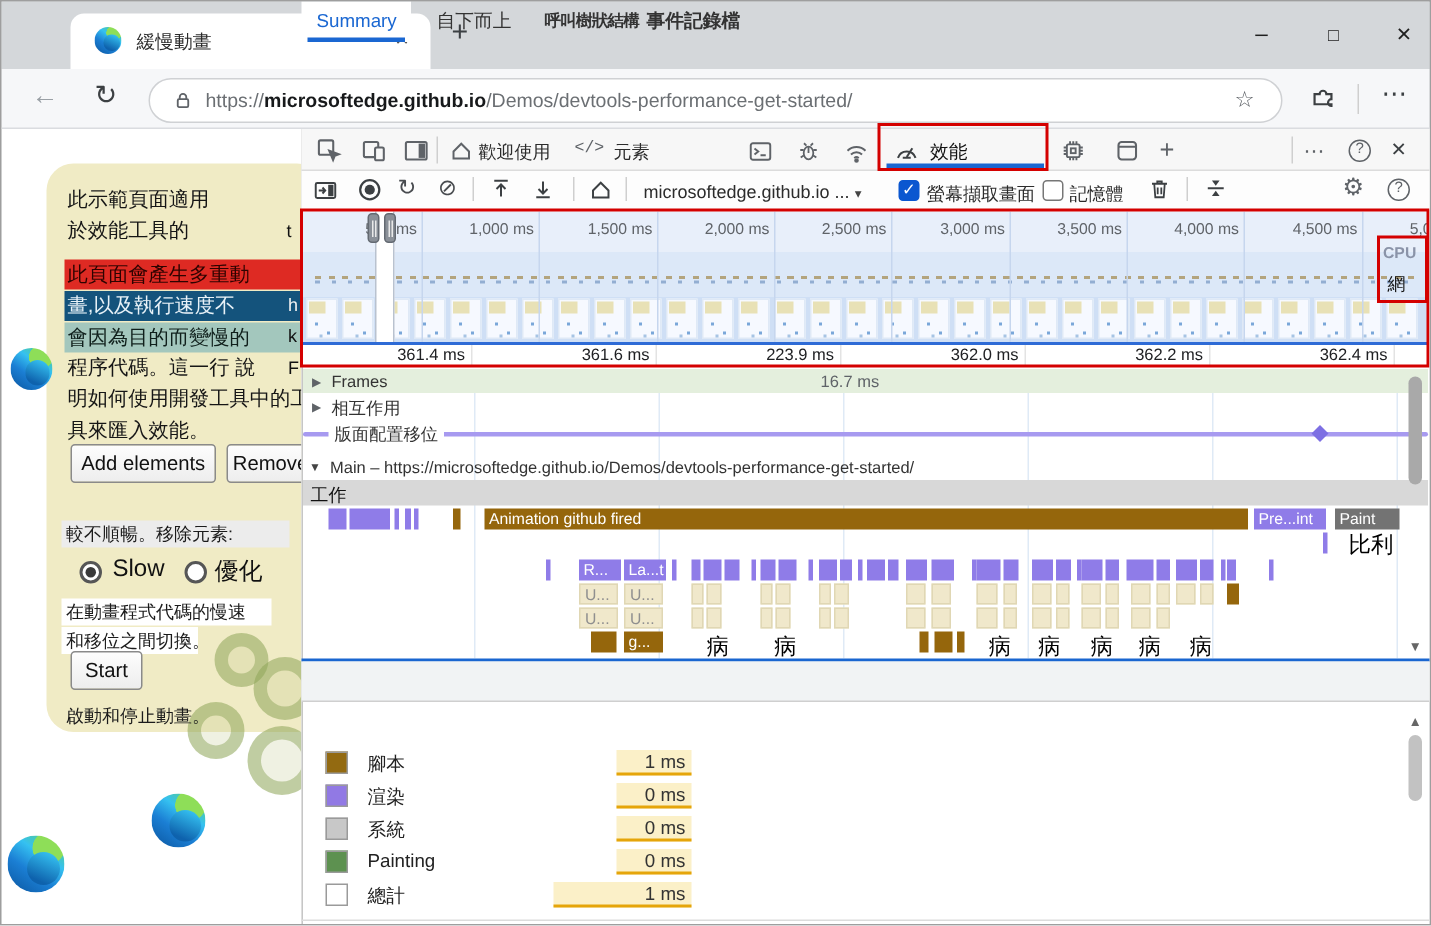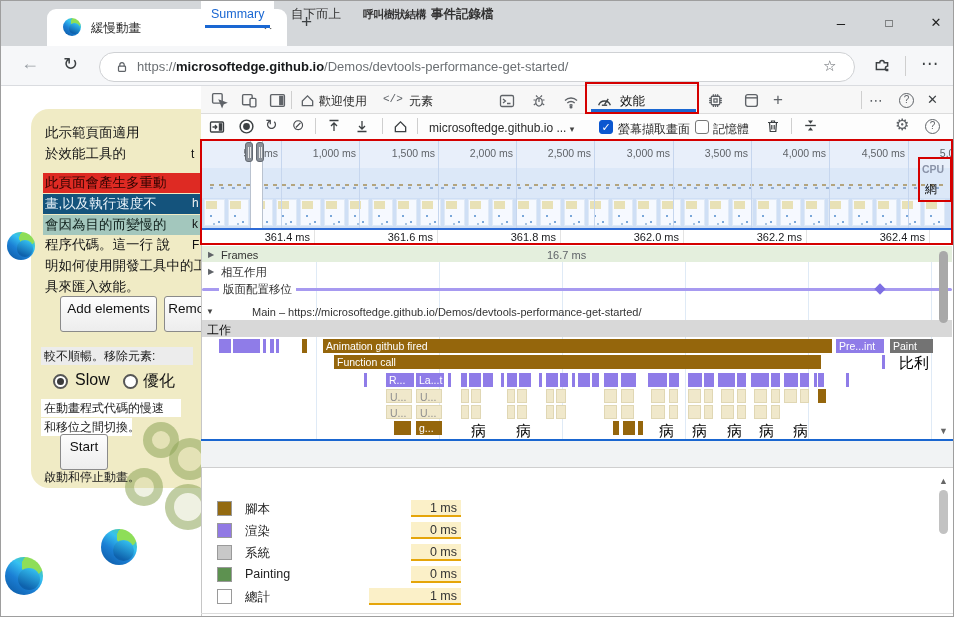--- a/index.html
+++ b/index.html
@@ -21,21 +21,21 @@
   .url b{color:#17191b;font-weight:700;}
   .star{left:822px;top:56px;font-size:15px;color:#5f6368;}
   .vdiv{width:1px;background:#cfcfcf;}
   
   .webpage{left:0;top:85px;width:200px;height:532px;background:#fff;overflow:hidden;}
   .card{left:30px;top:23px;width:185px;height:379px;background:#f0ebc5;border-radius:18px;}
   .pline{font-size:13.5px;color:#161616;white-space:nowrap;}
   .hl{left:42px;width:158px;height:20px;font-size:13.5px;line-height:20px;white-space:nowrap;padding-left:2px;}
   .cutch{font-size:12px;color:#111;}
   .pbtn{background:linear-gradient(#fdfdfd,#ededed);border:1px solid #8a8a8a;border-radius:3px;
-    font-size:13.5px;color:#111;text-align:center;line-height:24px;height:36px;margin-left:13px;}
+    font-size:13.5px;color:#111;text-align:center;line-height:24px;height:26px;}
   .note{font-size:12px;color:#1b1b1b;line-height:18px;padding-left:3px;white-space:nowrap;}
   .radio{width:15px;height:15px;border-radius:50%;border:2px solid #565656;background:#fff;}
   .radio.sel::after{content:"";position:absolute;left:2px;top:2px;width:7px;height:7px;border-radius:50%;background:#3a3a3a;}
   .ring{border-radius:50%;border:9px solid rgba(128,156,74,.42);background:rgba(190,200,140,.25);}
   .edge-logo{border-radius:50%;background:
      radial-gradient(circle at 72% 22%, #8ede58 0 26%, rgba(0,0,0,0) 27%),
      linear-gradient(215deg,#5fd06a 4%,#35c1f1 36%,#1b7fd4 62%,#0c59a4 96%);}
   .edge-logo::after{content:"";position:absolute;left:34%;top:30%;width:58%;height:58%;border-radius:50%;
      background:linear-gradient(205deg,#35c1f1 10%,#0e62ad 80%);}
   
@@ -375,21 +375,21 @@
   <div class="abs handle" style="left:255px;"></div>
   <div class="abs" style="left:921px;top:162px;font-size:10.5px;font-weight:700;color:#8a93a8;">CPU</div>
   <div class="abs" style="left:924px;top:180px;font-size:12px;color:#111;">網</div>
   <div class="abs blueline" style="left:201px;top:227px;width:750px;height:2px;"></div>
   <div class="abs mini-ruler" id="mini-ruler">
       <div class="mr-line" style="left: 112px;"></div>
       <div class="mr-label" style="left: 38px;">361.4 ms</div>
       <div class="mr-line" style="left: 235px;"></div>
       <div class="mr-label" style="left: 161px;">361.6 ms</div>
       <div class="mr-line" style="left: 358px;"></div>
-      <div class="mr-label" style="left: 284px;">361.8 ms</div>
+      <div class="mr-label" style="left: 284px;">223.9 ms</div>
       <div class="mr-line" style="left: 481px;"></div>
       <div class="mr-label" style="left: 407px;">362.0 ms</div>
       <div class="mr-line" style="left: 604px;"></div>
       <div class="mr-label" style="left: 530px;">362.2 ms</div>
       <div class="mr-line" style="left: 727px;"></div>
       <div class="mr-label" style="left: 653px;">362.4 ms</div>
     </div>
 
   <div class="abs gridlayer" id="track-grid">
       <div class="tr-grid" style="left: 114px;"></div>
@@ -405,36 +405,35 @@
   <div class="abs trow-label" style="left:546px;top:248px;color:#5f6368;">16.7 ms</div>
 
   <div class="abs tri" style="left:207px;top:266px;">▶</div>
   <div class="abs trow-label" style="left:220px;top:264px;font-size:11.5px;">相互作用</div>
 
   <div class="abs ls-line"></div>
   <div class="abs ls-diamond"></div>
   <div class="abs trow-label" style="left:218px;top:281px;font-size:11.5px;background:#fff;padding:0 4px;">版面配置移位</div>
 
   <div class="abs tri" style="left:205px;top:306px;color:#444;">▼</div>
-  <div class="abs trow-label" style="left:219px;top:305px;margin-left:32px;">Main – https://microsoftedge.github.io/Demos/devtools-performance-get-started/</div>
+  <div class="abs trow-label" style="left:219px;top:305px;">Main – https://microsoftedge.github.io/Demos/devtools-performance-get-started/</div>
 
   <div class="abs taskbar"></div>
   <div class="abs" style="left:206px;top:321px;font-size:12px;color:#111;">工作</div>
 
   <div class="abs flame" id="flame">
       <div class="fb fb-purple" style="left: 17px; top: 1px; width: 12px;"></div>
       <div class="fb fb-purple" style="left: 31px; top: 1px; width: 27px;"></div>
       <div class="fb fb-purple" style="left: 61px; top: 1px; width: 3px;"></div>
       <div class="fb fb-purple" style="left: 68px; top: 1px; width: 4px;"></div>
       <div class="fb fb-purple" style="left: 74px; top: 1px; width: 3px;"></div>
       <div class="fb fb-brown" style="left: 100px; top: 1px; width: 5px;"></div>
       <div class="fb fb-brown" style="left: 121px; top: 1px; width: 509px;">Animation github fired</div>
       <div class="fb fb-purple" style="left: 634px; top: 1px; width: 48px;">Pre...int</div>
       <div class="fb fb-green" style="left: 688px; top: 1px; width: 43px;">Paint</div>
-      <div class="fb fb-brown" style="left: 132px; top: 17px; width: 487px;">Function call</div>
       <div class="fb fb-purple" style="left: 680px; top: 17px; width: 2px;"></div>
       <div class="fb fb-purple" style="left: 162px; top: 35px; width: 2px;"></div>
       <div class="fb fb-purple" style="left: 184px; top: 35px; width: 28px;">R...</div>
       <div class="fb fb-purple" style="left: 214px; top: 35px; width: 28px;">La...t</div>
       <div class="fb fb-purple" style="left: 246px; top: 35px; width: 2px;"></div>
       <div class="fb fb-purple" style="left: 259px; top: 35px; width: 6px;"></div>
       <div class="fb fb-purple" style="left: 267px; top: 35px; width: 12px;"></div>
       <div class="fb fb-purple" style="left: 281px; top: 35px; width: 10px;"></div>
       <div class="fb fb-purple" style="left: 299px; top: 35px; width: 2px;"></div>
       <div class="fb fb-purple" style="left: 305px; top: 35px; width: 10px;"></div>

